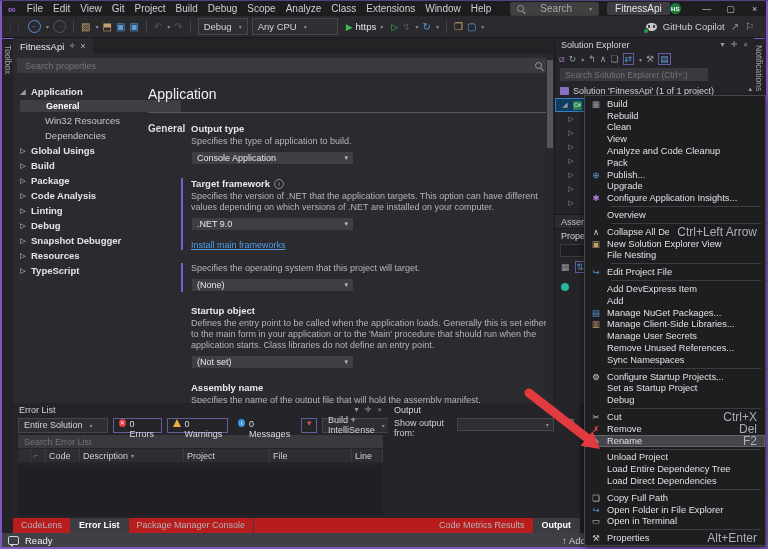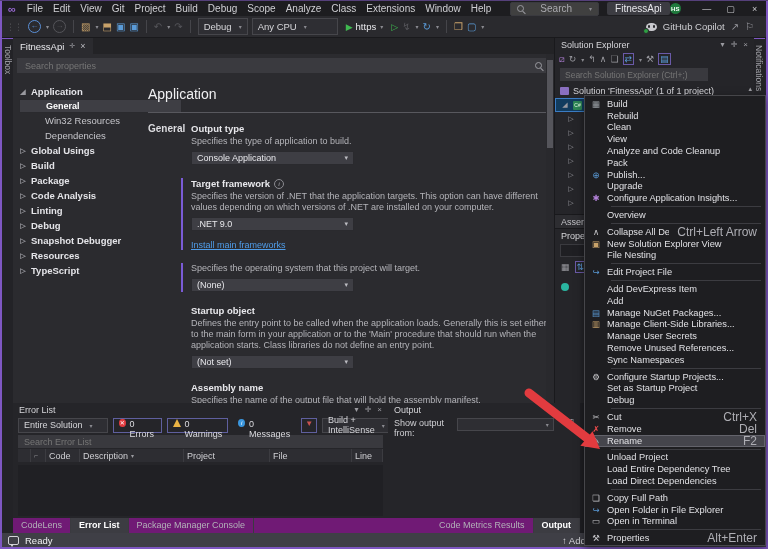--- a/index.html
+++ b/index.html
@@ -101,21 +101,21 @@
              font-size:9px;padding:0 6px;box-sizing:border-box;font-family:"Liberation Sans",sans-serif}
   #el-colhead{display:grid;grid-template-columns:13px 15px 34px 104px 86px 82px 31px;height:13px;margin:1px 5px 0 5px;
               background:#2d2d32}
   #el-colhead .cell{border-right:1px solid #3c3c41;color:#cfcfd3;font-size:9px;display:flex;align-items:center;padding:0 3px;gap:3px}
   #el-body{position:absolute;left:5px;right:5px;top:62px;bottom:2px;background:#202024}
 
   #outputpanel{position:absolute;left:388px;top:403px;width:192px;height:115px;background:#252529;z-index:2}
   .op-row{display:flex;align-items:flex-start;gap:5px;padding:2px 6px;color:#cfcfd3;font-size:9px}
   .op-combo{width:118px;height:13px;background:#2e2e33;border:1px solid #46464b;display:flex;align-items:center;justify-content:flex-end;padding:0 4px;box-sizing:border-box}
 
-  #bottomtabs{position:absolute;left:13px;top:518px;width:567px;height:15px;background:#701a75;display:flex;align-items:center;z-index:2}
+  #bottomtabs{position:absolute;left:13px;top:518px;width:567px;height:15px;background:#b91c1c;display:flex;align-items:center;z-index:2}
   .btab{padding:0 8px;height:15px;line-height:15px;color:#b2b2b8;font-size:9px;border-right:1px solid #3a3a3f}
   .btab.active{color:#ffffff;font-weight:bold;background:#3c3c42}
   #btabs-right{margin-left:auto;display:flex}
 
   
   #statusbar{position:absolute;left:2px;top:533px;width:764px;height:14px;background:#3f3f46;display:flex;align-items:center;
              padding:0 6px;box-sizing:border-box;color:#f0f0f2;font-size:9.5px;z-index:3}
   .bubble{width:9px;height:7px;border:1px solid #d4d4d8;border-radius:2px;position:relative;margin-right:6px}
   .bubble::after{content:"";position:absolute;left:1px;bottom:-3px;border-left:2px solid transparent;border-right:2px solid transparent;border-top:3px solid #d4d4d8}
   #sb-add{position:absolute;left:560px;color:#d4d4d8}

